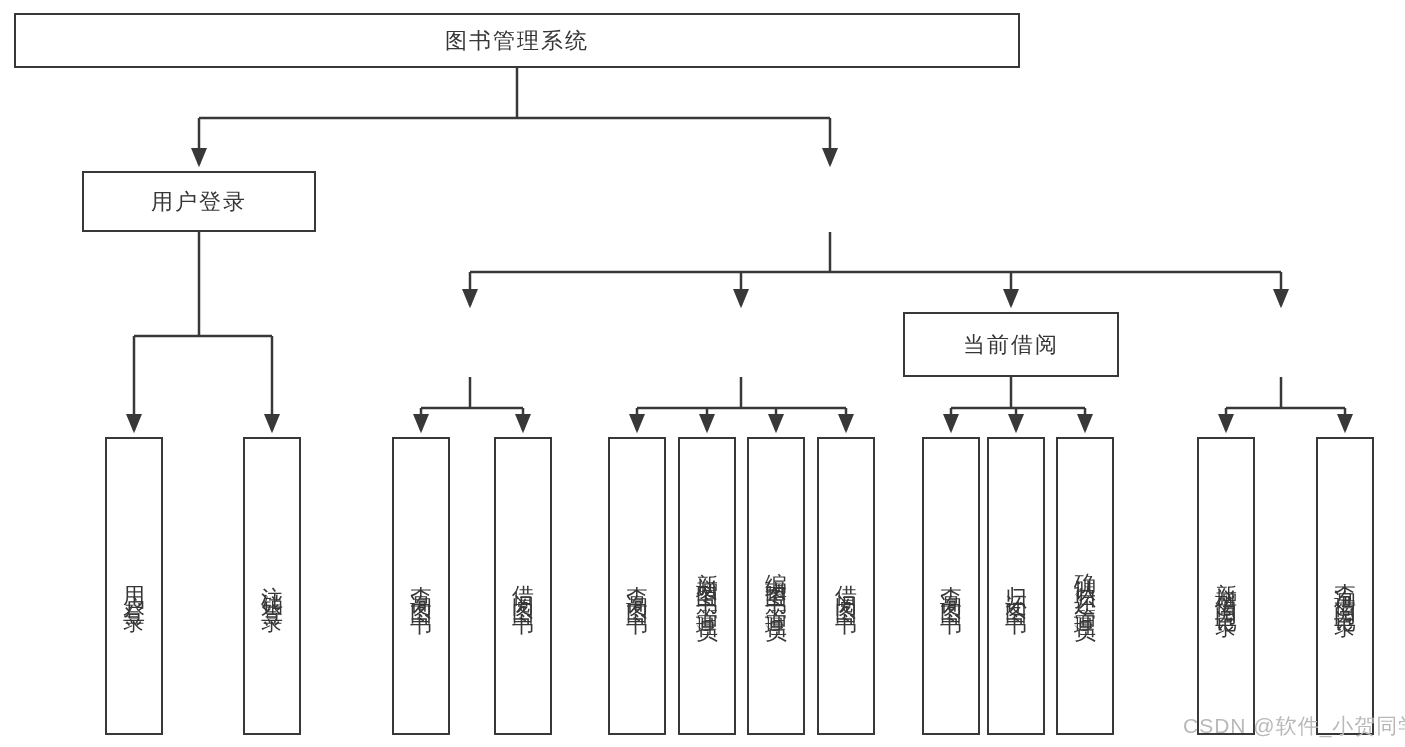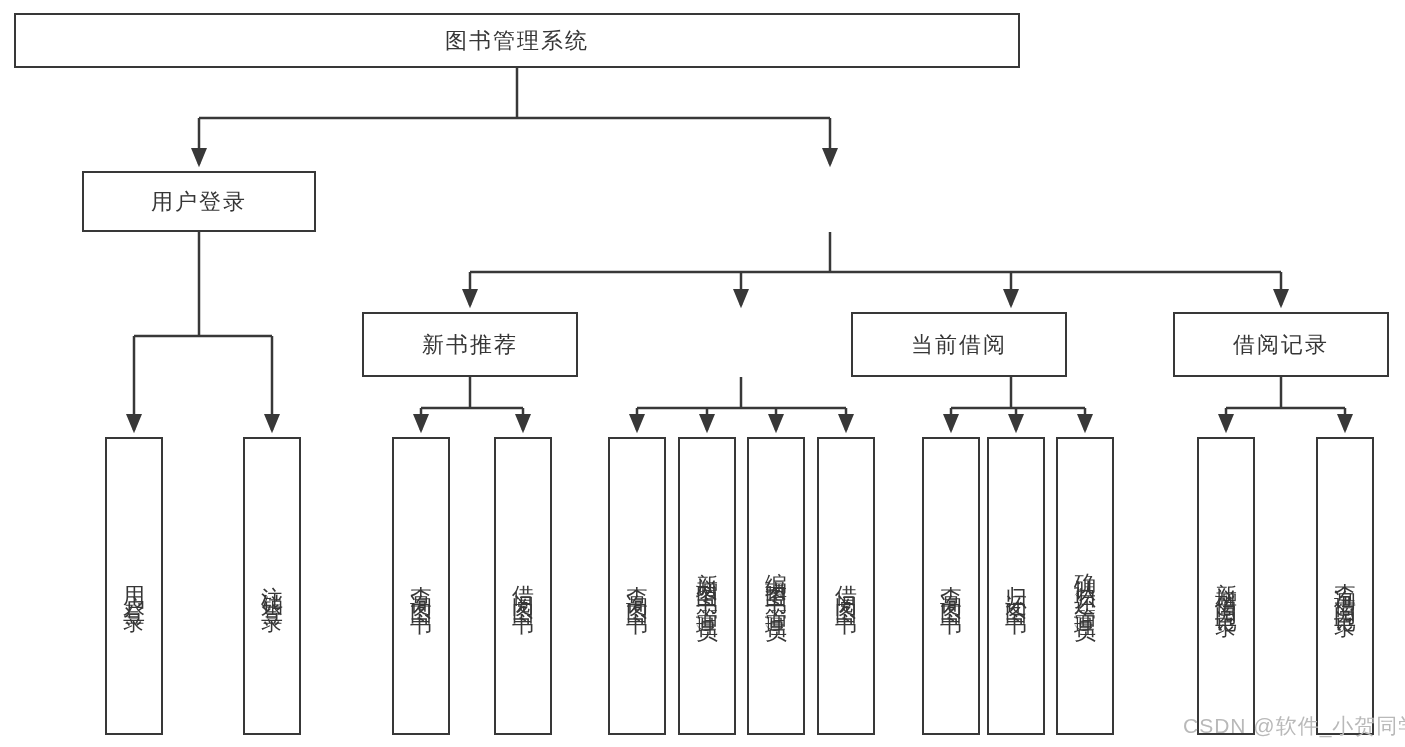--- a/index.html
+++ b/index.html
@@ -15,21 +15,21 @@
     border:2.5px solid #383838;color:#363636;
     display:flex;align-items:center;justify-content:center;
     z-index:2;
   }
   .node .lbl{font-size:22px;letter-spacing:2px;line-height:1;white-space:nowrap;}
   .root-node{left:14px;top:13px;width:1006px;height:55px;}
   .l1{top:171px;height:61px;}
   .l1.a{left:82px;width:234px;}
   .l1.b{left:713px;width:234px;}
   .l2{top:312px;height:65px;width:216px;}
-  .l2.a{left:362px;} .l2.b{left:633px;} .l2.c{left:851px;} .l2.d{left:1173px;}
+  .l2.a{left:362px;} .l2.b{left:633px;} .l2.c{left:903px;} .l2.d{left:1173px;}
   .leaf{top:437px;height:298px;width:58px;}
   .leaf .lbl{
     writing-mode:vertical-rl;text-orientation:mixed;
     font-size:22px;letter-spacing:9px;line-height:1;white-space:nowrap;
   }
   .leaf.long .lbl{letter-spacing:7px;}
   .watermark{
     position:absolute;left:1183px;top:712px;z-index:3;
     font-size:21px;color:#b9b9b9;letter-spacing:1px;white-space:nowrap;
   }
@@ -85,28 +85,22 @@
   </svg>
 
   <div class="node root-node">
     <span class="lbl">图书管理系统</span>
   </div>
 
   <div class="node l1 a">
     <span class="lbl">用户登录</span>
   </div>
 
-  <div class="node l2 a">
-    <span class="lbl">新书推荐</span>
-  </div>
   <div class="node l2 c">
     <span class="lbl">当前借阅</span>
-  </div>
-  <div class="node l2 d">
-    <span class="lbl">借阅记录</span>
   </div>
 
   <div class="node leaf" style="left:105px">
     <span class="lbl">用户登录</span>
   </div>
   <div class="node leaf" style="left:243px">
     <span class="lbl">注销登录</span>
   </div>
   <div class="node leaf" style="left:392px">
     <span class="lbl">查询图书</span>

